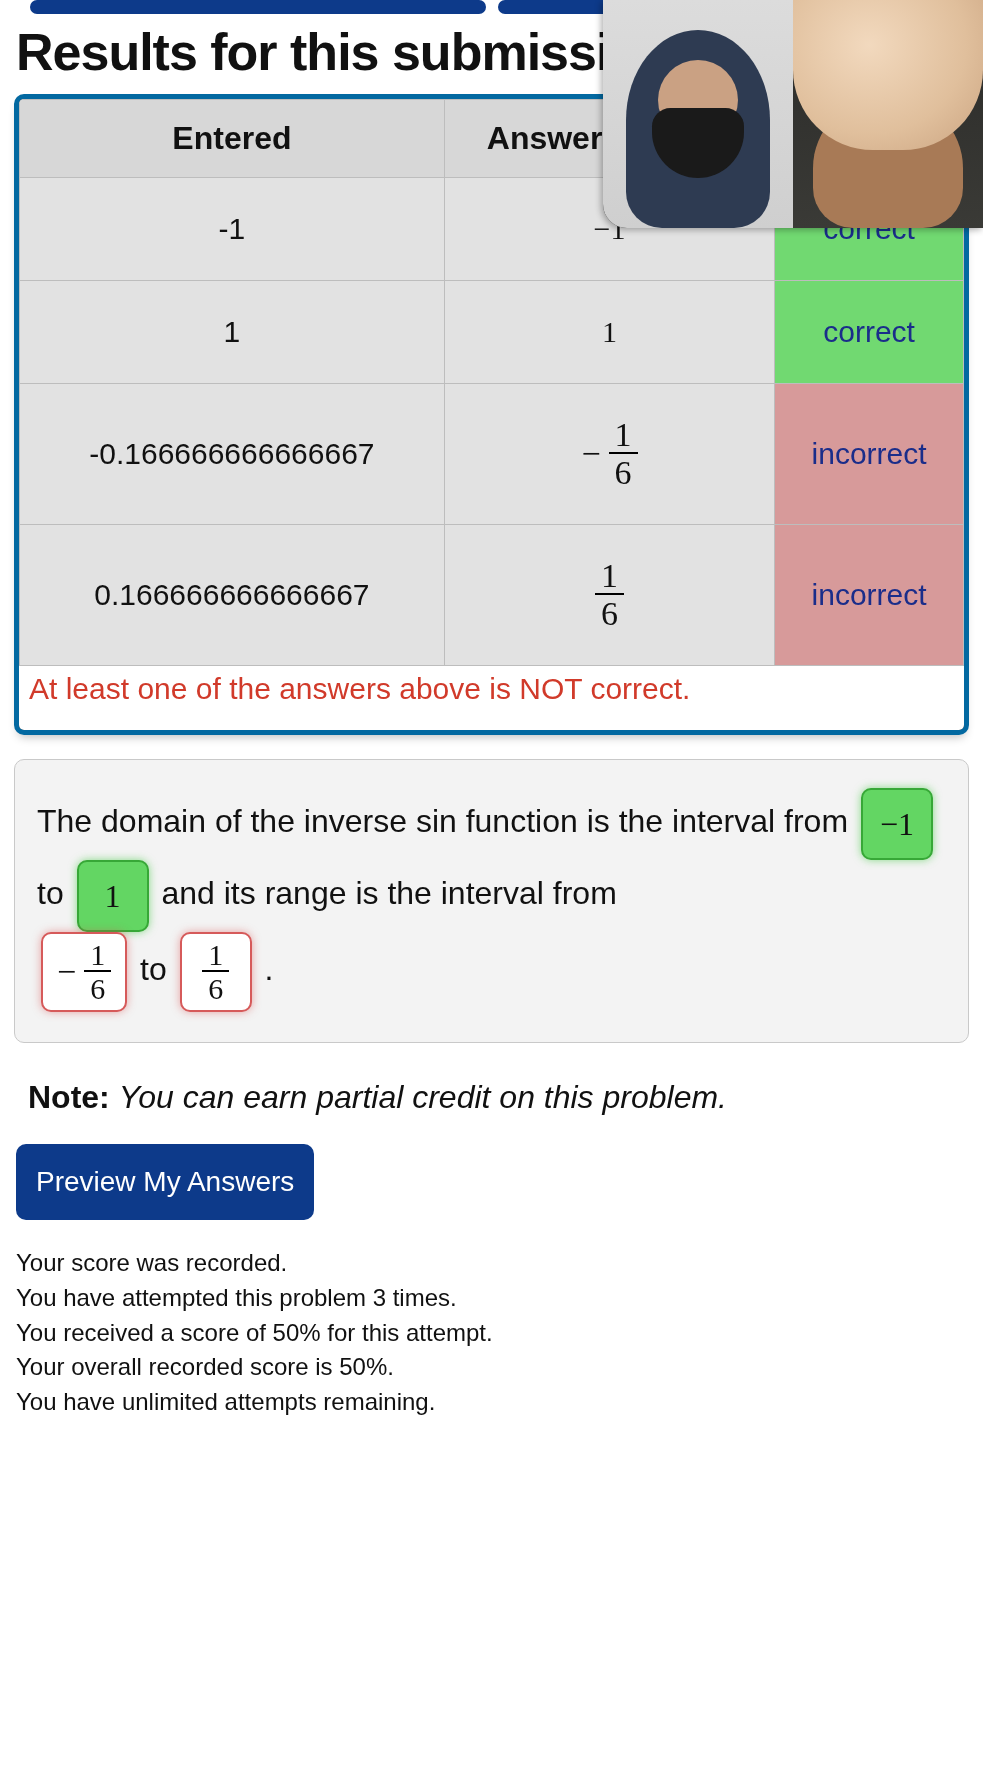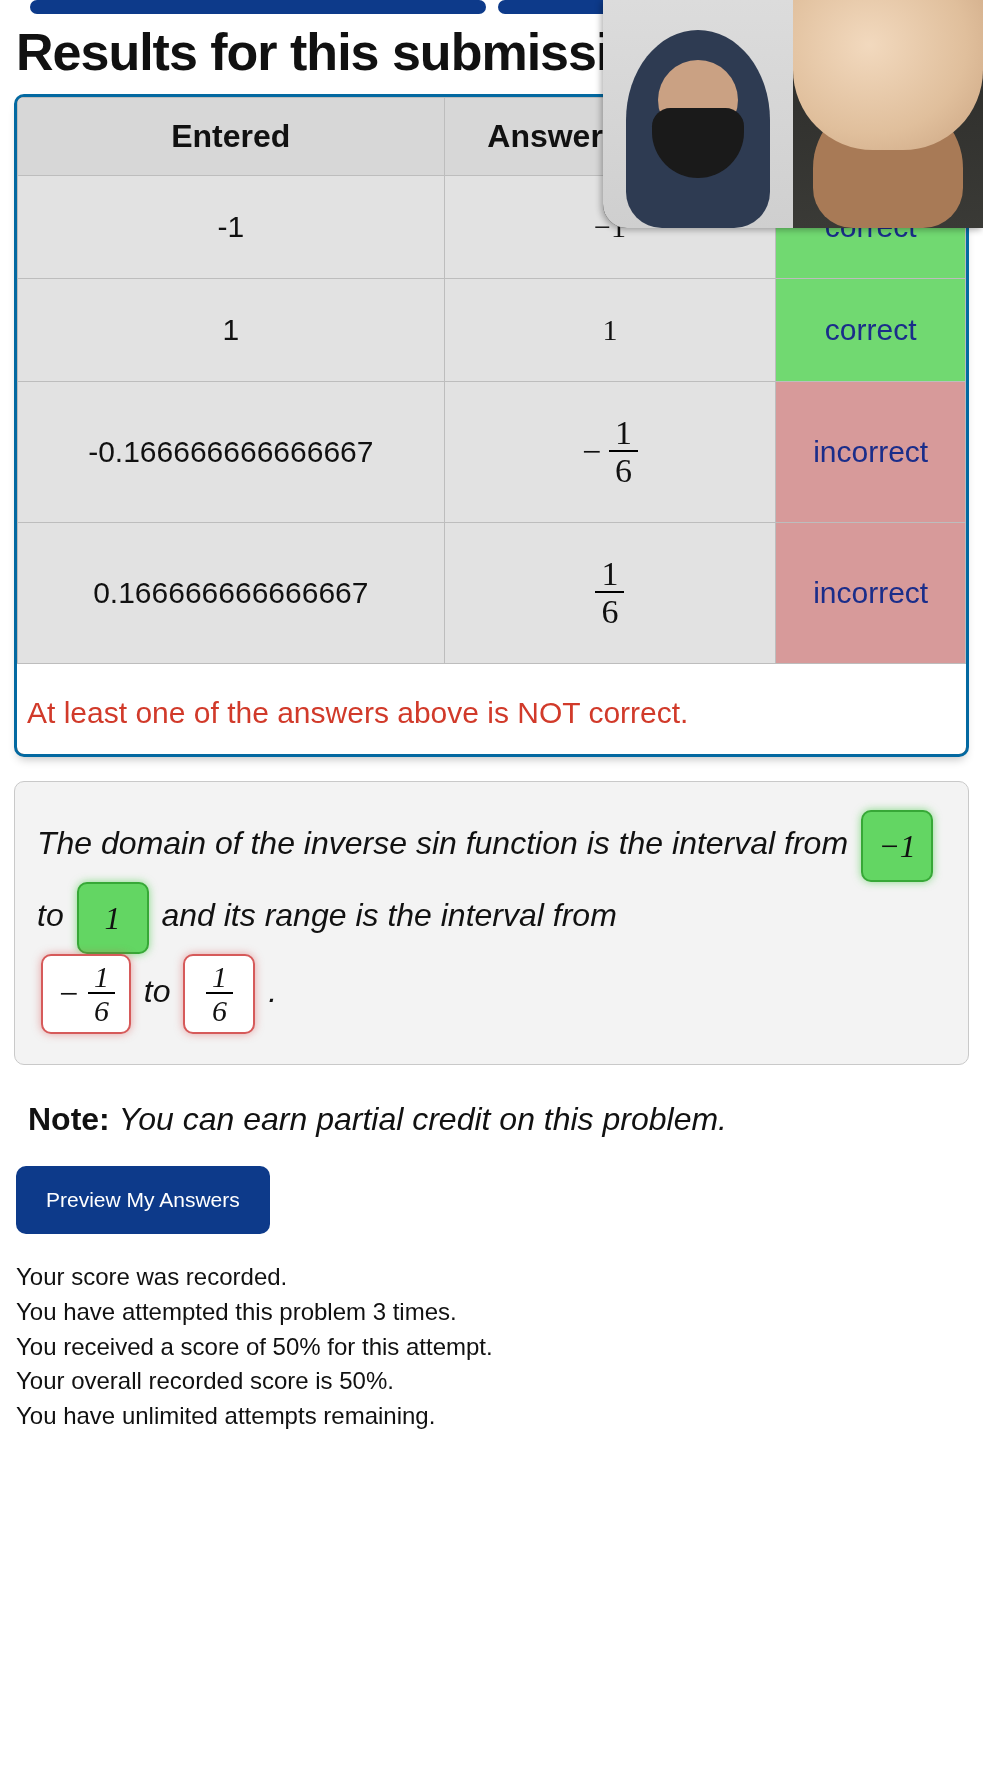--- a/index.html
+++ b/index.html
@@ -14,21 +14,21 @@
   .top-buttons .blankbtn{
     flex:1;height:14px;background:#0d3a8a;border-radius:8px 8px 8px 8px;
   }
   
   h1.results{
     font-size:52px;font-weight:800;margin:0 0 12px 16px;letter-spacing:-1px;
   }
   
   .card{
     margin:0 14px 24px 14px;
-    border:3px solid #0369a1;border-radius:10px;overflow:hidden;
+    border:5px solid #0369a1;border-radius:10px;overflow:hidden;
     box-shadow:0 6px 10px -4px rgba(0,0,0,0.25);
     background:#000000;
   }
   table.results-table{
     width:100%;border-collapse:collapse;background:#e2e2e2;font-size:30px;
   }
   table.results-table th{
     background:#d7d7d7;font-weight:700;padding:20px 8px;border:1px solid #bdbdbd;
     font-size:32px;
   }
@@ -40,43 +40,43 @@
   td.status.incorrect{background:#d79a9a;}
   
   .frac{display:inline-flex;align-items:center;gap:6px;font-family:"Times New Roman",serif;font-size:34px;}
   .frac .stack{display:inline-flex;flex-direction:column;align-items:center;line-height:1;}
   .frac .stack .num{border-bottom:2px solid #000;padding:0 6px;}
   .frac .stack .den{padding:0 6px;padding-top:2px;}
   .frac .minus{font-size:34px;margin-right:2px;}
   .serif{font-family:"Times New Roman",serif;}
   
   .warn{
-    color:#d13a2a;font-size:30px;padding:32px 16px 24px 10px;background:#fff;
+    color:#d13a2a;font-size:30px;padding:6px 16px 24px 10px;background:#fff;
   }
   
   .problem-card{
     margin:0 14px;border:1px solid #c9c9c9;border-radius:10px;background:#f3f3f3;
-    padding:28px 22px 30px 22px;font-size:32px;line-height:1.75;font-style:italic;
+    padding:28px 22px 30px 22px;font-size:32px;line-height:1.75;
   }
   .ans-box{
     display:inline-flex;align-items:center;justify-content:center;
     border:2px solid;border-radius:10px;padding:6px 14px;margin:0 4px;
     font-family:"Times New Roman",serif;font-size:32px;min-width:40px;min-height:46px;
     vertical-align:middle;
   }
   .ans-box.ok{background:#63d663;border-color:#37a837;box-shadow:0 0 8px rgba(60,200,60,0.6);}
   .ans-box.bad{background:#fff;border-color:#d65a5a;box-shadow:0 0 8px rgba(220,80,80,0.5);}
   .ans-box .frac{font-size:30px;}
   
   .note{font-size:32px;margin:36px 16px 28px 28px;}
   .note b{font-weight:800;}
   .note i{font-style:italic;}
   .action-row{display:flex;gap:14px;margin:0 16px 26px 16px;}
   .btn{
-    background:#0d3a8a;color:#fff;font-size:21px;padding:22px 30px;border:none;
+    background:#0d3a8a;color:#fff;font-size:28px;padding:22px 20px;border:none;
     border-radius:10px;cursor:pointer;
   }
   .score-lines{font-size:24px;margin:0 16px 40px 16px;line-height:1.45;}
   
   .video-overlay{
     position:absolute;top:0;right:0;width:380px;height:228px;
     border-radius:0 0 0 24px;overflow:hidden;display:flex;background:#222;
     box-shadow:-2px 2px 6px rgba(0,0,0,0.3);
   }
   .video-overlay .cam{flex:1;display:flex;align-items:flex-end;justify-content:center;}

